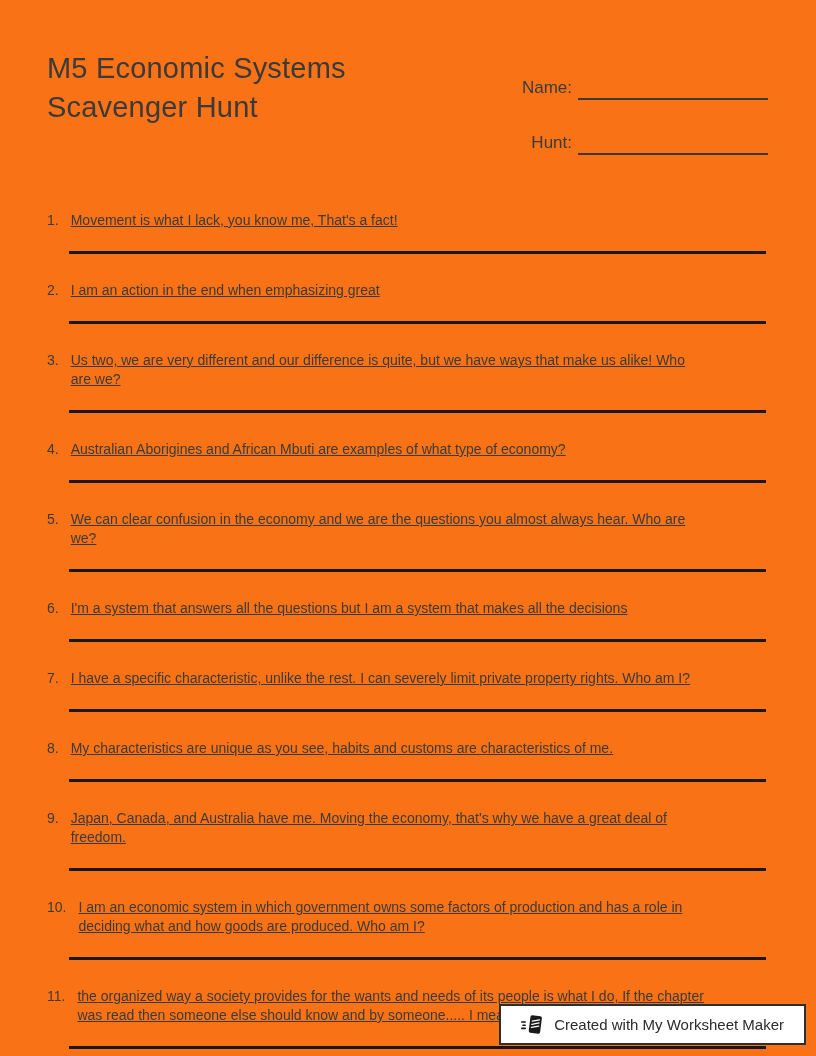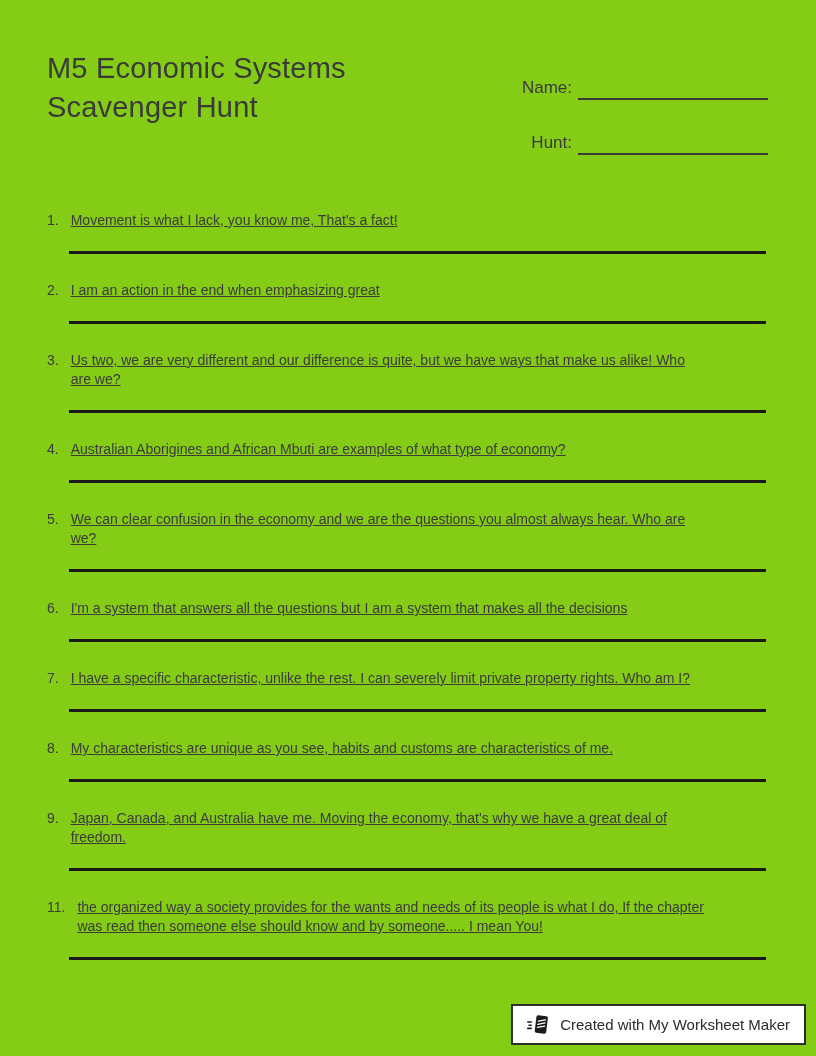--- a/index.html
+++ b/index.html
@@ -1,18 +1,18 @@
 <!DOCTYPE html>
 <html><head>
 <meta charset="utf-8">
 <style>
   html, body { margin: 0; padding: 0; background: #e9e9e9; }
   .page {
     width: 816px; height: 1056px;
-    background: #84cc16;
+    background: #f97316;
     position: relative;
     margin: 0 auto;
     overflow: hidden;
     font-family: "Liberation Sans", sans-serif;
     color: #3b3b3b;
     box-sizing: border-box;
   }
   .header {
     display: flex;
     justify-content: space-between;
@@ -54,21 +54,21 @@
     background: #181818;
     margin: 21px 0 0 22px;
   }
   .badge {
     position: absolute;
     top: 1004px;
     right: 10px;
     height: 41px;
     display: flex;
     align-items: center;
-    padding: 0 14px;
+    padding: 0 20px;
     background: #ffffff;
     border: 2px solid #2e2e2e;
     box-sizing: border-box;
   }
   .badge-icon { display: inline-flex; margin-right: 9px; }
   .badge-text { font-size: 15px; color: #2b2b2b; white-space: nowrap; }
 </style>
 </head>
 <body>
 
@@ -157,20 +157,28 @@
 
     <div class="question-block">
       <div class="question-row">
         <span class="q-number">9.</span>
         <span class="q-text">Japan, Canada, and Australia have me. Moving the economy, that's why we have a great deal of
 freedom.</span>
       </div>
       <div class="answer-line"></div>
     </div>
 
+    <div class="question-block">
+      <div class="question-row">
+        <span class="q-number">10.</span>
+        <span class="q-text">I am an economic system in which government owns some factors of production and has a role in
+deciding what and how goods are produced. Who am I?</span>
+      </div>
+      <div class="answer-line"></div>
+    </div>
 
     <div class="question-block">
       <div class="question-row">
         <span class="q-number">11.</span>
         <span class="q-text">the organized way a society provides for the wants and needs of its people is what I do, If the chapter
 was read then someone else should know and by someone..... I mean You!</span>
       </div>
       <div class="answer-line"></div>
     </div>
   </div>

